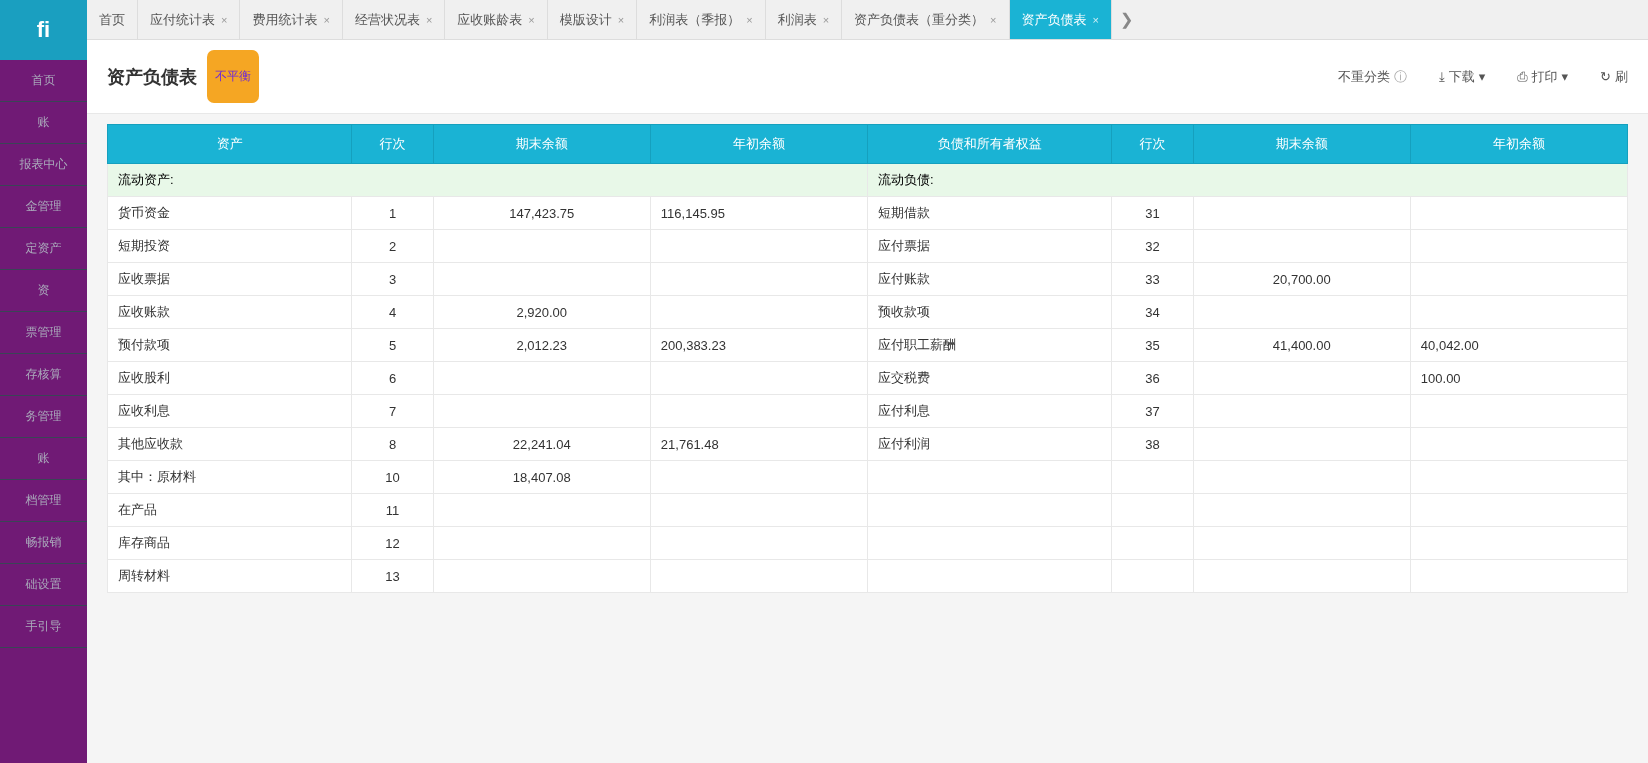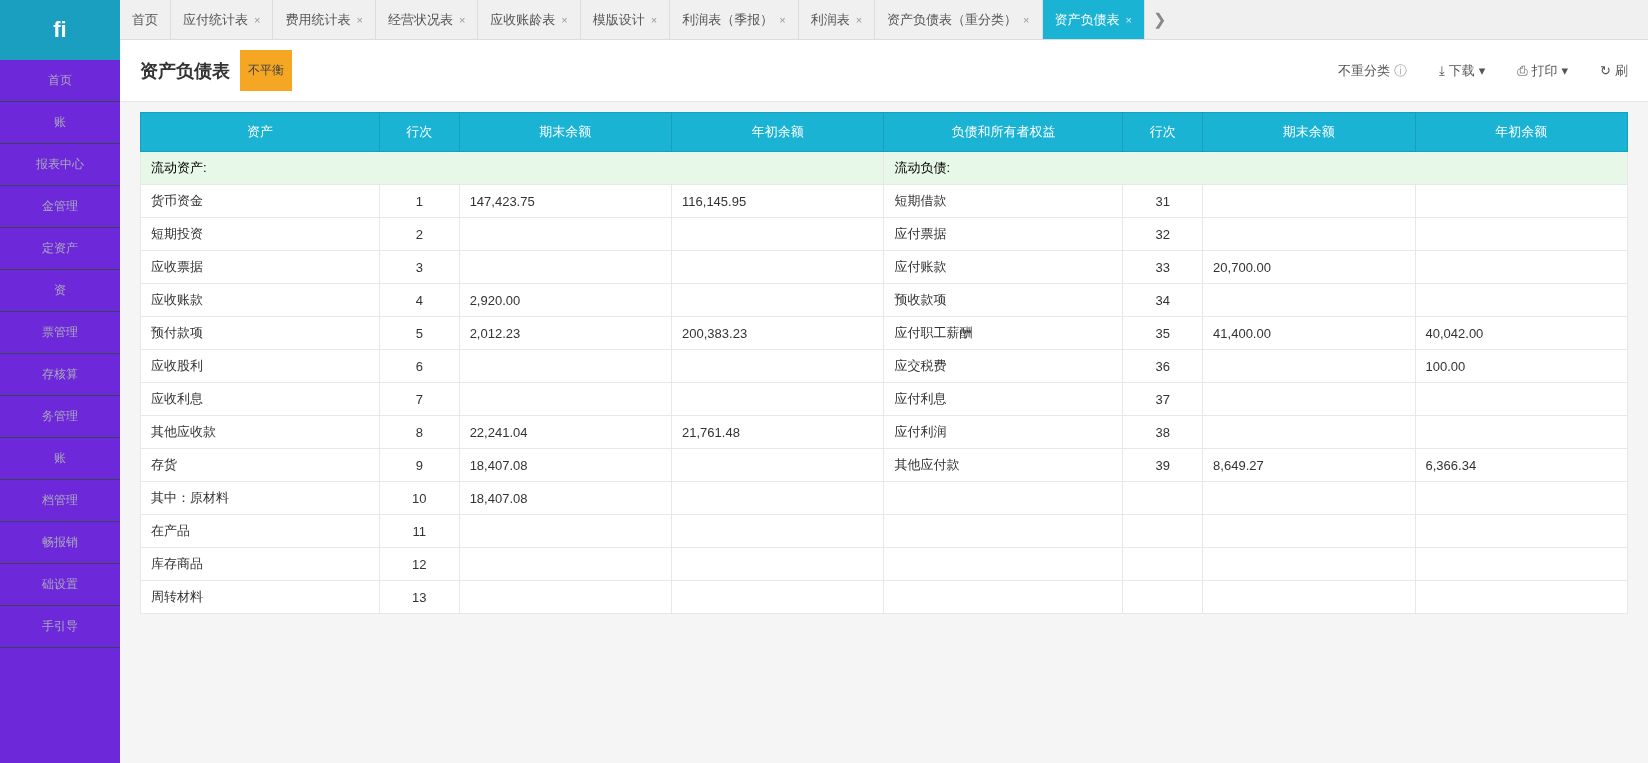--- a/index.html
+++ b/index.html
@@ -1,21 +1,21 @@
 <!DOCTYPE html>
 <html><head>
   <meta charset="utf-8">
   <style>
     * { box-sizing: border-box; margin: 0; padding: 0; }
     body { font-family: "Microsoft YaHei", "PingFang SC", sans-serif; font-size: 13px; background: #f5f5f5; display: flex; height: 763px; overflow: hidden; }
 
     
     .sidebar {
-      width: 120px;
-      background: #6d28d9;
+      width: 87px;
+      background: #701a75;
       color: #ccc;
       display: flex;
       flex-direction: column;
       flex-shrink: 0;
       height: 100%;
       overflow: hidden;
     }
     .sidebar-logo {
       background: #1a9fc0;
       color: white;
@@ -101,23 +101,23 @@
       align-items: center;
       gap: 10px;
     }
     .page-title {
       font-size: 18px;
       font-weight: bold;
       color: #333;
     }
     .unbalanced-badge {
       background: #f5a623;
-      color: #404040;
-      padding: 12px 8px;
-      border-radius: 0;
+      color: #6d28d9;
+      padding: 18px 8px;
+      border-radius: 7px;
       font-size: 12px;
     }
     .header-actions {
       display: flex;
       align-items: center;
       gap: 32px;
       font-size: 13px;
       color: #555;
     }
     .header-actions .action-btn {
@@ -166,21 +166,21 @@
       color: #333;
     }
     .bs-table tbody tr.section-row td {
       background: #e8f8e8;
       color: #000000;
       font-size: 13px;
     }
     .col-item { width: 180px; text-align: left; padding-left: 20px; }
     .col-item-sub { text-align: left; padding-left: 35px; }
     .col-row { width: 60px; text-align: center; color: #1ab3d4; }
-    .col-end { width: 160px; text-align: left; }
+    .col-end { width: 160px; text-align: center; }
     .col-begin { width: 160px; }
     .section-label { padding-left: 10px; }
   </style>
 </head>
 <body>
 
 <div class="sidebar">
   <div class="sidebar-logo">fi</div>
   <div class="sidebar-item">首页</div>
   <div class="sidebar-item">账</div>
@@ -361,30 +361,20 @@
       <td class="col-item">其他应收款</td>
       <td class="col-row">8</td>
       <td class="col-end">22,241.04</td>
       <td class="col-begin">21,761.48</td>
       <td class="col-item">应付利润</td>
       <td class="col-row">38</td>
       <td class="col-end"></td>
       <td class="col-begin"></td>
     </tr>
           <tr>
-      <td class="col-item">存货</td>
-      <td class="col-row">9</td>
-      <td class="col-end">18,407.08</td>
-      <td class="col-begin"></td>
-      <td class="col-item">其他应付款</td>
-      <td class="col-row">39</td>
-      <td class="col-end">8,649.27</td>
-      <td class="col-begin">6,366.34</td>
-    </tr>
-          <tr>
       <td class="col-item-sub">其中：原材料</td>
       <td class="col-row">10</td>
       <td class="col-end">18,407.08</td>
       <td class="col-begin"></td>
       <td class="col-item"></td>
       <td class="col-row"></td>
       <td class="col-end"></td>
       <td class="col-begin"></td>
     </tr>
           <tr>

